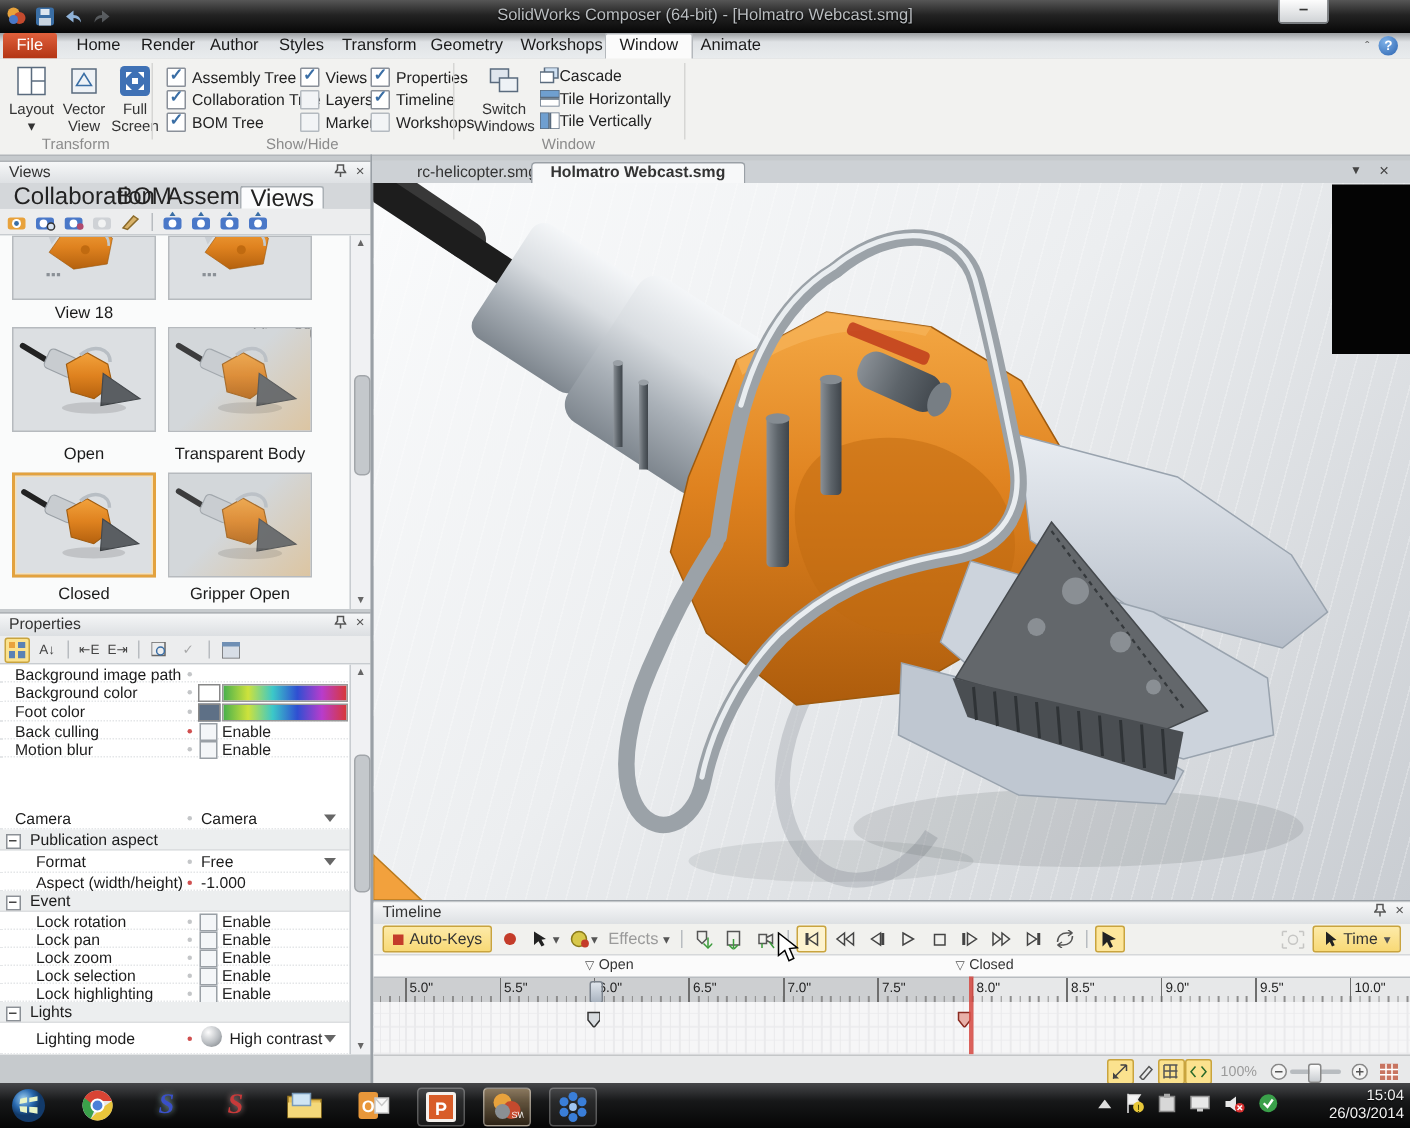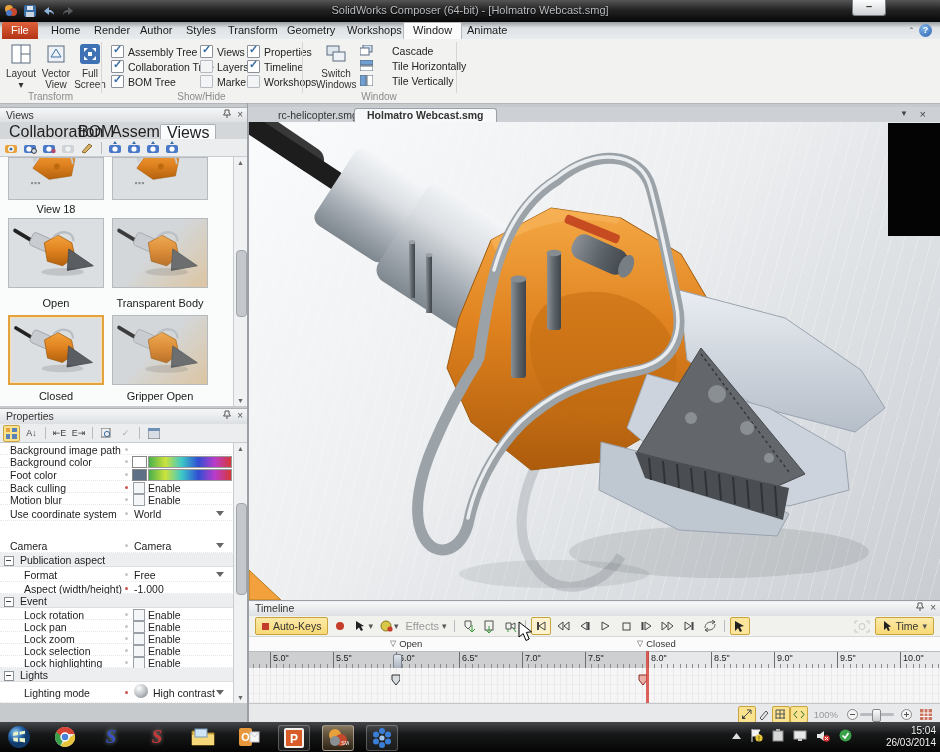--- a/index.html
+++ b/index.html
@@ -23,21 +23,21 @@
   
   .ribbon{left:0;top:39px;width:940px;height:64px;background:#f2f2f0;border-bottom:1px solid #b2b6ba;}
   .gsep{position:absolute;top:3px;bottom:10px;width:1px;background:#d6d6d4;}
   .glabel{position:absolute;bottom:1px;font-size:10px;color:#8b8b8b;text-align:center;}
   .bigbtn{position:absolute;top:3px;width:32px;text-align:center;font-size:10px;color:#333;line-height:11px;}
   .bigbtn .bicon{display:block;margin:1px auto 3px auto;width:22px;height:22px;}
   .rcheckrow{position:absolute;height:13px;display:flex;align-items:center;gap:4px;font-size:10.5px;color:#222;}
   .cb{width:11px;height:11px;border:1px solid #8a9099;background:#fff;position:relative;border-radius:1px;}
   .cb.off{background:#f2f4f6;border-color:#b4bac0;}
   .cb.on::after{content:"\2713";position:absolute;left:1px;top:-3px;color:#3a6ea5;font-size:11px;font-weight:bold;}
-  .witem{position:absolute;height:13px;display:flex;align-items:center;gap:19px;font-size:10.5px;}
+  .witem{position:absolute;height:13px;display:flex;align-items:center;gap:0;font-size:10.5px;}
   .wicon{width:13px;height:11px;}
   
   .panelhdr{width:247px;height:15px;background:linear-gradient(#f6f7f8,#dcdfe2);border-top:1px solid #aeb2b6;border-bottom:1px solid #c2c6ca;color:#333;}
   .panelhdr .ptitle{position:absolute;left:6px;top:1px;font-size:10.5px;}
   .phicons{position:absolute;right:4px;top:1px;display:flex;gap:6px;color:#555;font-size:10px;}
   .vptabs{left:0;top:122px;width:247px;height:17px;background:#d4d7da;border-bottom:1px solid #aab0b5;}
   .vtab{position:absolute;top:2px;height:15px;line-height:15px;padding:0 6px;font-size:16px;color:#222;}
   .vtab.active{background:#fbfcfd;border:1px solid #aab0b5;border-bottom:none;border-radius:2px 2px 0 0;}
   .vptools{left:0;top:139px;width:247px;height:18px;background:#ecedee;border-bottom:1px solid #c8ccd0;display:flex;align-items:center;gap:3px;padding-left:4px;box-sizing:border-box;}
   .tbtn{width:16px;height:15px;display:flex;align-items:center;justify-content:center;}
@@ -466,26 +466,20 @@
         <span class="pdot red"></span>
         <span class="ecb"></span>
         <span class="eval">Enable</span>
       </div>
     <div class="prow" style="top:50px;height:12px;">
         <span class="plab">Motion blur</span>
         <span class="pdot"></span>
         <span class="ecb"></span>
         <span class="eval">Enable</span>
       </div>
-    <div class="prow" style="top:62px;height:16px;">
-        <span class="plab" style="top:3px;">Use coordinate system</span>
-        <span class="pdot" style="top:7px;"></span>
-        <span class="pval" style="top:3px;">World</span>
-        <span class="darr" style="top:6px;"></span>
-      </div>
     <div class="prow" style="top:94px;height:16px;">
         <span class="plab" style="top:3px;">Camera</span>
         <span class="pdot" style="top:7px;"></span>
         <span class="pval" style="top:3px;">Camera</span>
         <span class="darr" style="top:6px;"></span>
       </div>
     <div class="prow pgrp" style="top:110px;height:14px;">
         <span class="boxminus"></span>
         <span class="plab">Publication aspect</span>
       </div>

